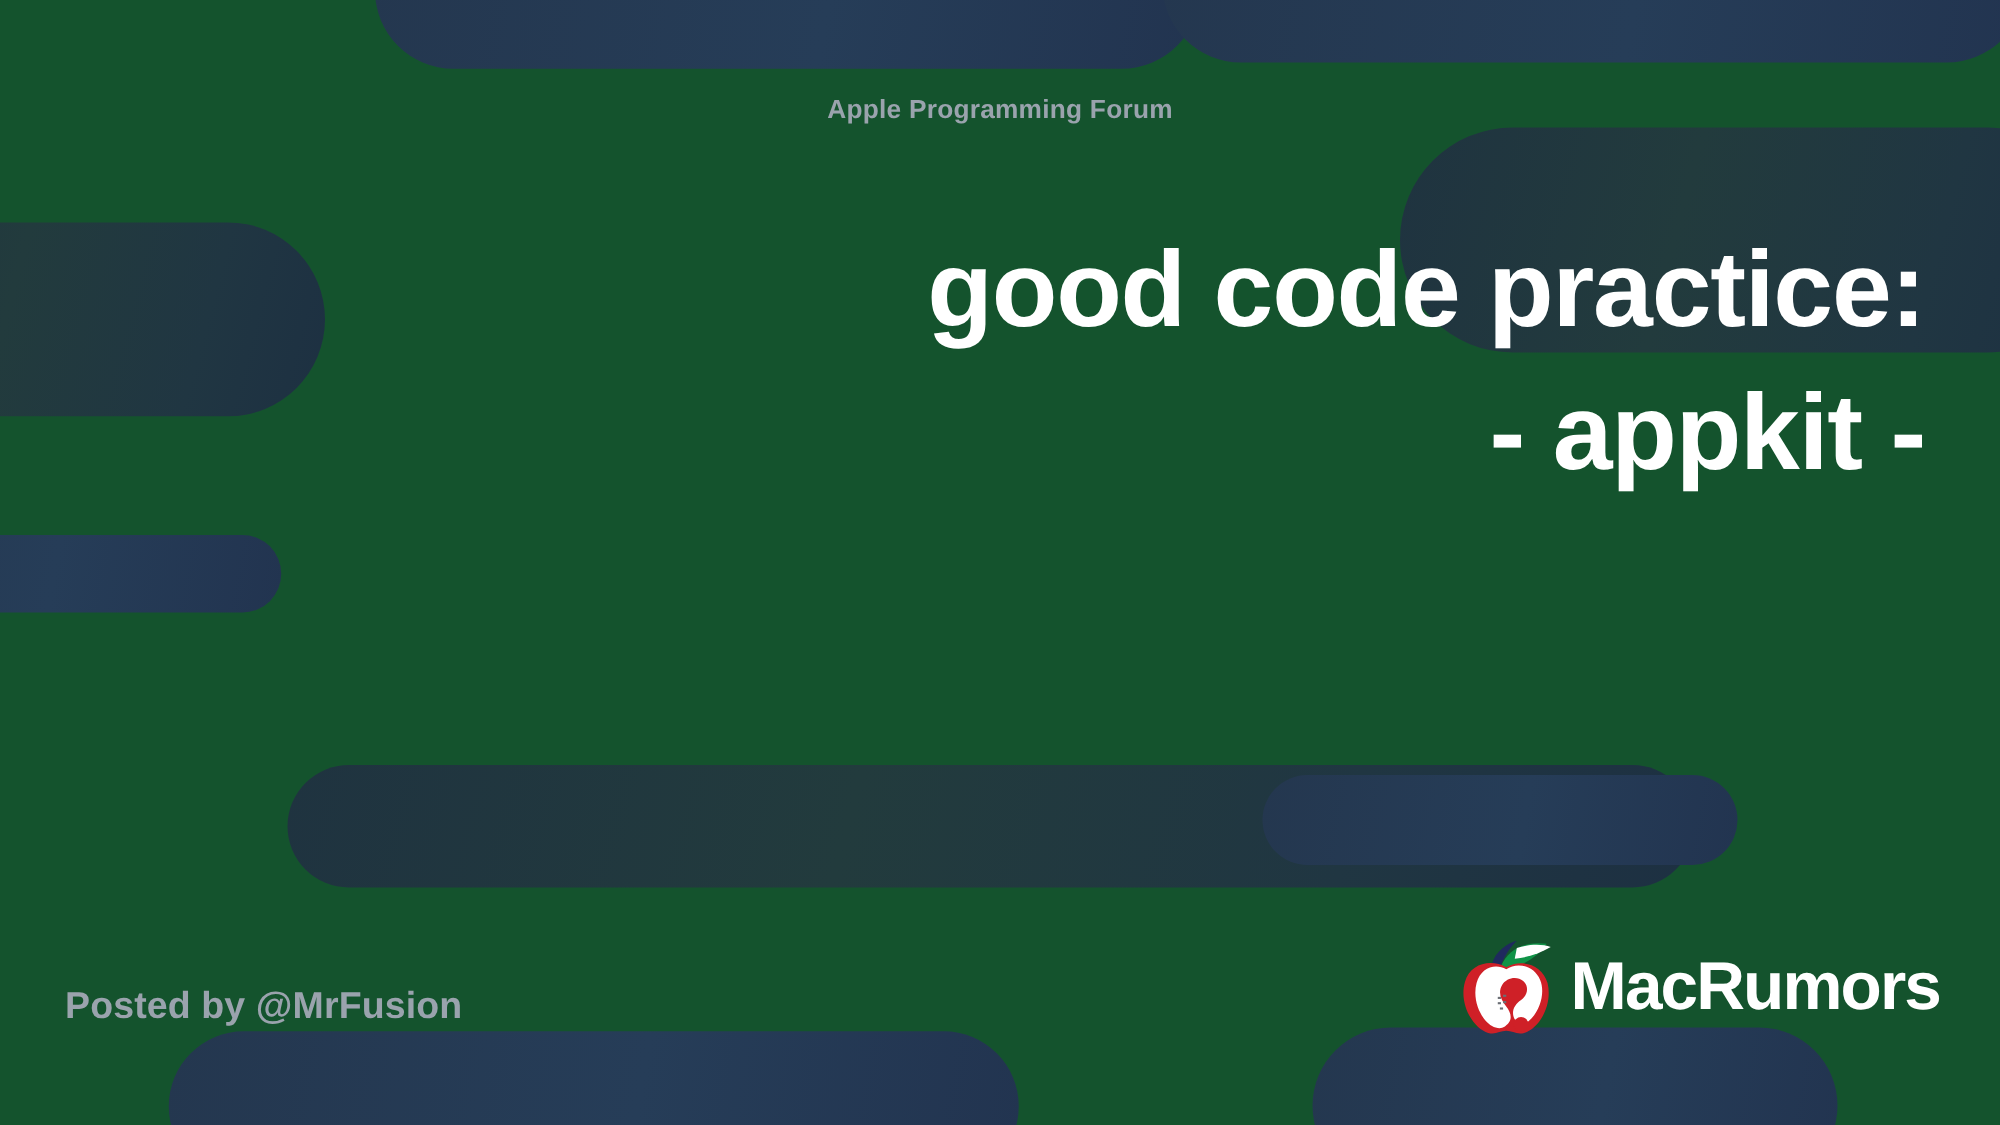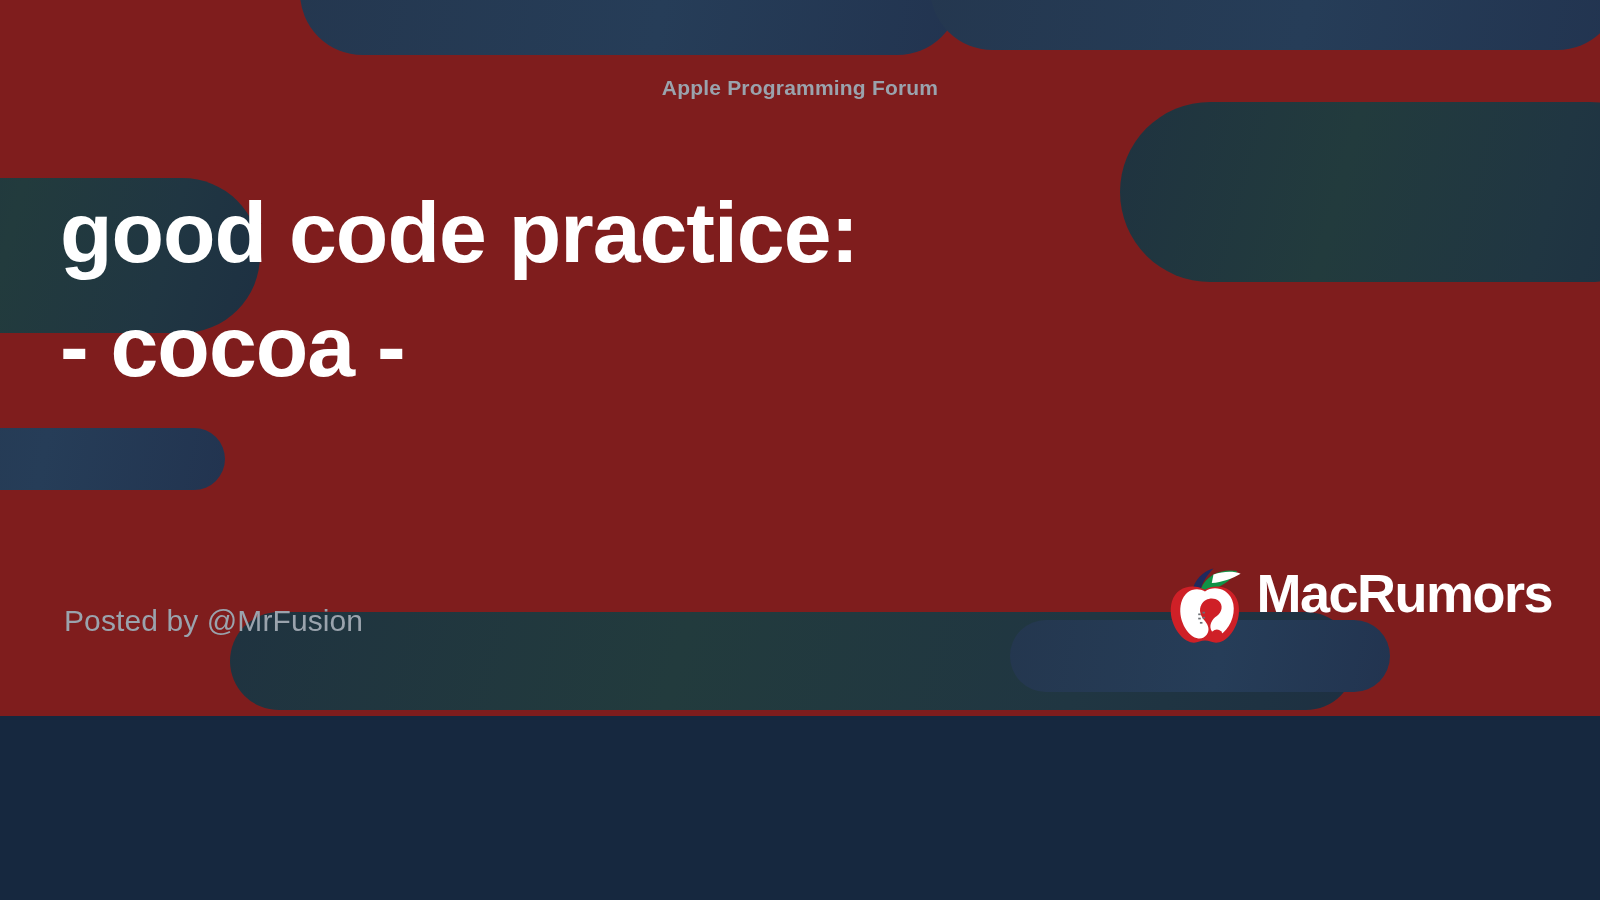--- a/index.html
+++ b/index.html
@@ -4,22 +4,22 @@
 <style>
   * { margin:0; padding:0; box-sizing:border-box; }
   html, body {
     width:1600px; height:900px;
     background:#16283f;
     font-family:"Liberation Sans", sans-serif;
     overflow:hidden;
   }
   .card {
     position:relative;
-    width:1600px; height:716px;
-    background:#7f1d1d;
+    width:1600px; height:900px;
+    background:#14532d;
     overflow:hidden;
   }
 
   
   .bg-layer {
     position:absolute; inset:0;
     overflow:hidden;
     pointer-events:none;
   }
   .pill {
@@ -49,45 +49,45 @@
     font-size:21px;
     font-weight:bold;
     letter-spacing:0.2px;
     color:#9aa3ad;
   }
 
   
   .headline {
     position:absolute;
     top:176px; left:60px; right:60px;
-    text-align:left;
+    text-align:right;
     color:#ffffff;
     font-size:86px;
     font-weight:bold;
     line-height:1.32;
     letter-spacing:-1px;
     word-break:break-word;
   }
   .headline .ln { display:block; white-space:nowrap; }
 
   
   .posted-by {
     position:absolute;
-    left:64px; bottom:78px;
+    left:52px; bottom:78px;
     color:#9aa3ad;
     font-size:30px;
-    font-weight:normal;
+    font-weight:bold;
     letter-spacing:0.1px;
   }
 
   .brand {
     position:absolute;
     right:48px; bottom:72px;
     display:flex;
-    align-items:flex-start;
+    align-items:center;
     gap:8px;
   }
   .brand-mark { display:block; width:86px; height:78px; }
   .brand-word {
     color:#ffffff;
     font-size:54px;
     font-weight:bold;
     letter-spacing:-1.5px;
     line-height:1;
   }
@@ -106,21 +106,21 @@
     <div class="pill p-teal pill-mid-c"></div>
     <div class="pill p-blue pill-bot-a"></div>
     <div class="pill p-blue pill-bot-b"></div>
     <div class="pill p-blue pill-bot-c"></div>
   </div>
 
   <div class="forum-label">Apple Programming Forum</div>
 
   <h1 class="headline">
     <span class="ln">good code practice:</span>
-    <span class="ln">- cocoa -</span>
+    <span class="ln">- appkit -</span>
   </h1>
 
   <div class="posted-by">Posted by @MrFusion</div>
 
   <div class="brand">
     <svg class="brand-mark" viewBox="0 0 100 92">
 
       <path d="M36 26 C40 12 52 5 60 3 C54 9 48 17 45 27 Z" fill="#1f2a5e"></path>
 
       <path d="M45 27 C52 10 70 3 88 6 C80 18 66 28 48 29 Z" fill="#0f9347"></path>

